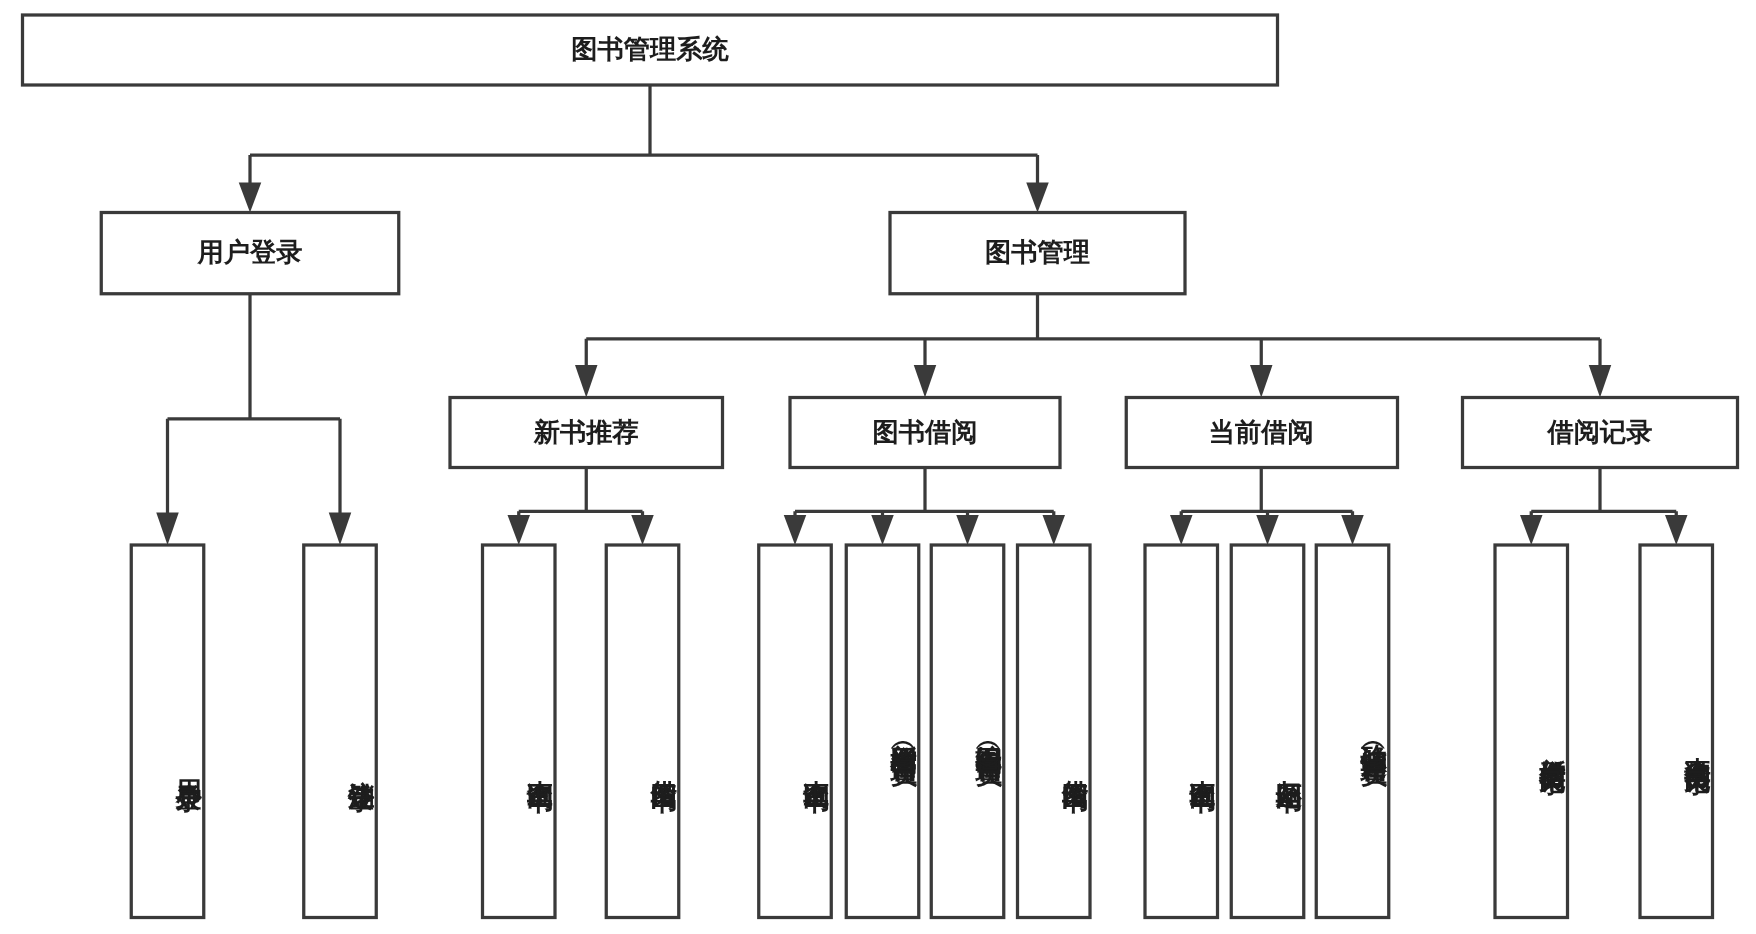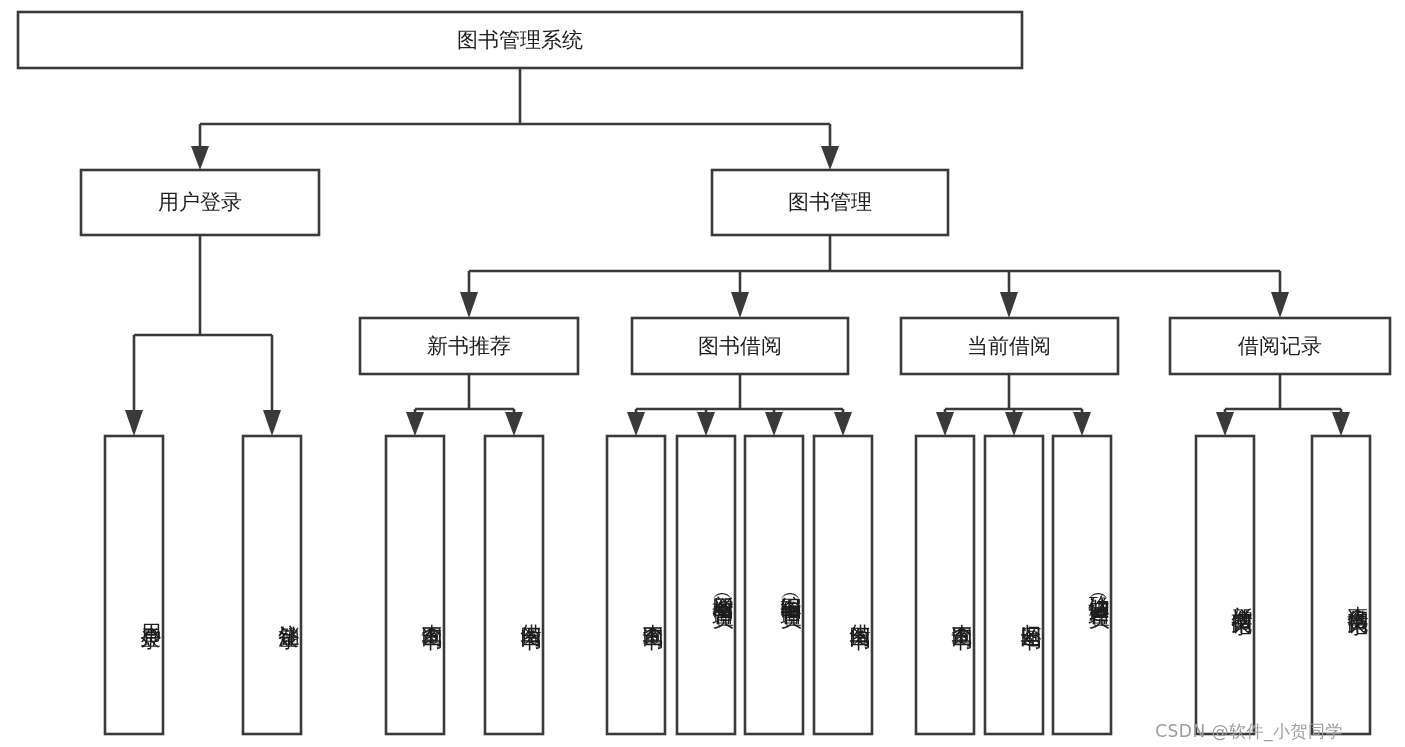--- a/index.html
+++ b/index.html
@@ -11,20 +11,21 @@
     width: 1405px;
     height: 747px;
     font-family: "DejaVu Sans", "Liberation Sans", sans-serif;
     overflow: hidden;
   }
   #diagram-root {
     position: relative;
     width: 1351px;
     height: 747px;
     background: #ffffff;
+    font-weight: bold;
   }
   svg.diagram-canvas {
     position: absolute;
     top: 0;
     left: 0;
     width: 1405px;
     height: 747px;
     display: block;
   }
   .node-box {
@@ -211,15 +212,14 @@
   <div class="node-label-v" style="left:607px; top:496px; width:58px; height:230px;">查询图书</div>
   <div class="node-label-v" style="left:677px; top:444px; width:58px; height:285px;">新增图书（管理员）</div>
   <div class="node-label-v" style="left:745px; top:444px; width:58px; height:285px;">编辑图书（管理员）</div>
   <div class="node-label-v" style="left:814px; top:496px; width:58px; height:230px;">借阅图书</div>
   <div class="node-label-v" style="left:916px; top:496px; width:58px; height:230px;">查询图书</div>
   <div class="node-label-v" style="left:985px; top:496px; width:58px; height:230px;">归还图书</div>
   <div class="node-label-v" style="left:1053px; top:444px; width:58px; height:285px;">确认归还（管理员）</div>
   <div class="node-label-v" style="left:1196px; top:462px; width:58px; height:265px;">新增借阅记录</div>
   <div class="node-label-v" style="left:1312px; top:462px; width:58px; height:265px;">查询借阅记录</div>
 
-  <div class="watermark">CSDN @软件_小贺同学</div>
 
 </div>
 
 </body></html>

